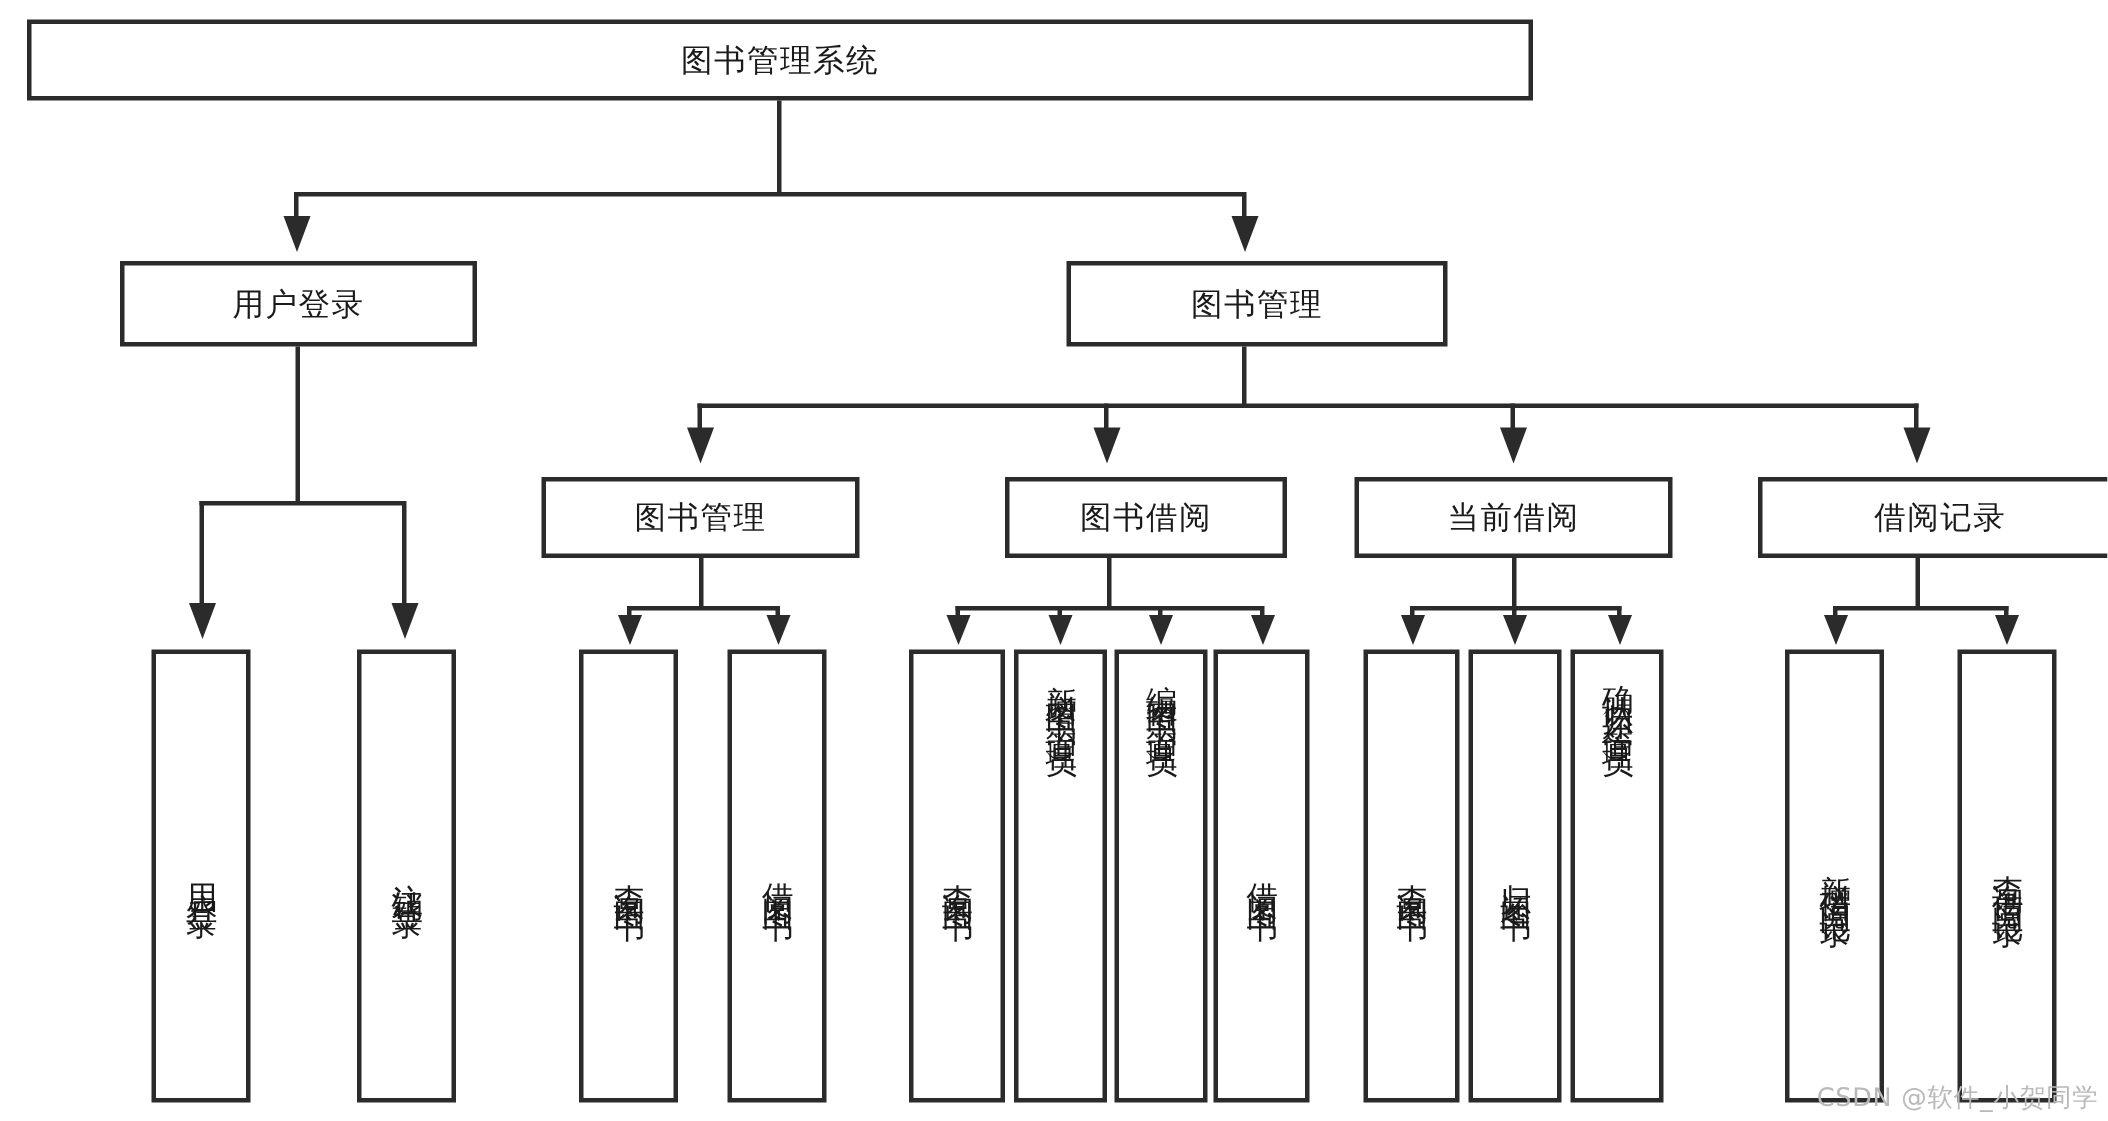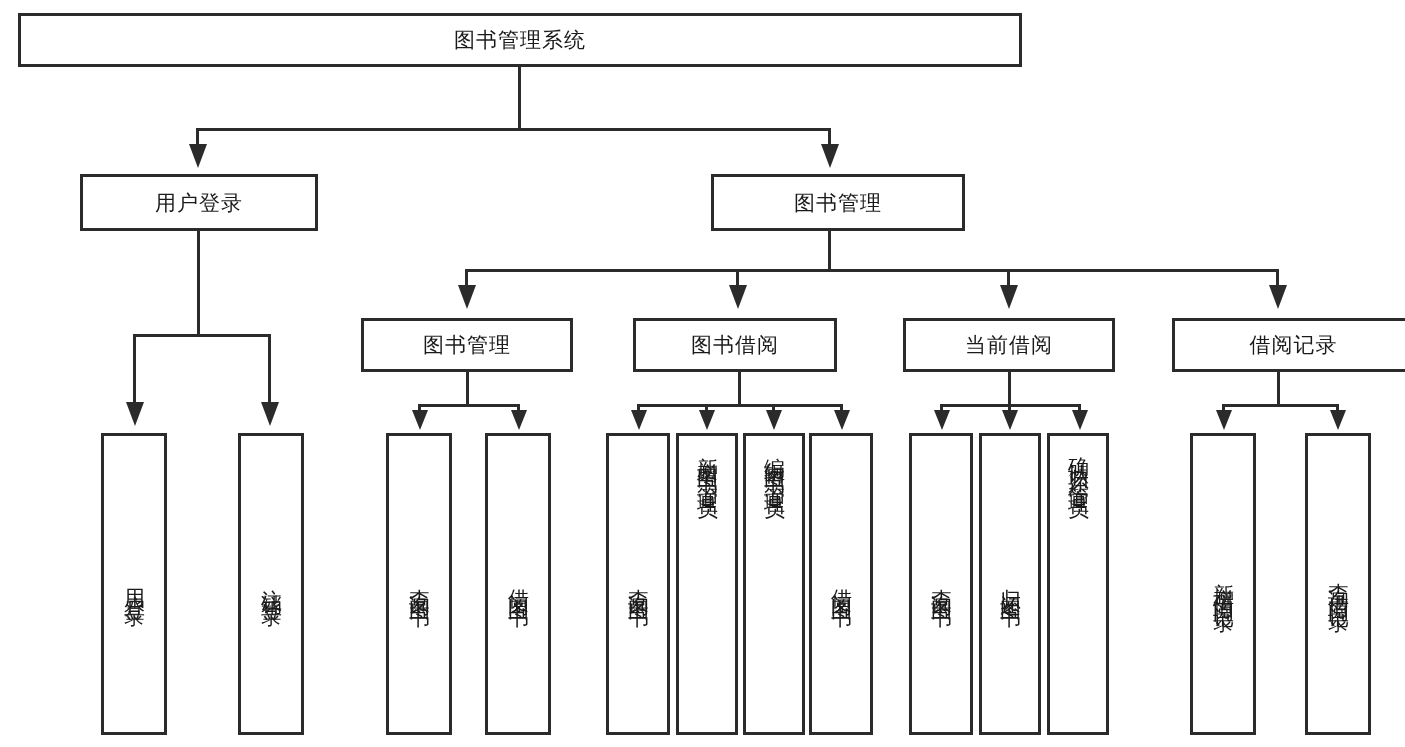--- a/index.html
+++ b/index.html
@@ -134,21 +134,21 @@
   <div class="v-line" style="left:1007px; top:269px; width:3px; height:20px;"></div>
   <div class="arrow" style="left:1000px; top:285px;"></div>
 
   <div class="v-line" style="left:1276px; top:269px; width:3px; height:20px;"></div>
   <div class="arrow" style="left:1269px; top:285px;"></div>
 
   <div class="node level3" style="left:361px; top:318px; width:212px; height:54px;">
     <span>图书管理</span>
   </div>
 
-  <div class="node level3" style="left:633px; top:318px; width:204px; height:54px;">
+  <div class="node level3" style="left:670px; top:318px; width:188px; height:54px;">
     <span>图书借阅</span>
   </div>
 
   <div class="node level3" style="left:903px; top:318px; width:212px; height:54px;">
     <span>当前借阅</span>
   </div>
 
   <div class="node level3" style="left:1172px; top:318px; width:243px; height:54px;">
     <span>借阅记录</span>
   </div>
@@ -224,14 +224,15 @@
     <span class="vtext">确认归还（管理员）</span>
   </div>
 
   <div class="node leaf centered" style="left:1190px; top:433px; width:66px; height:302px;">
     <span class="vtext">新增借阅记录</span>
   </div>
   <div class="node leaf centered" style="left:1305px; top:433px; width:66px; height:302px;">
     <span class="vtext">查询借阅记录</span>
   </div>
 
+  <div id="watermark">CSDN @软件_小贺同学</div>
 
 </div>
 
 </body></html>

